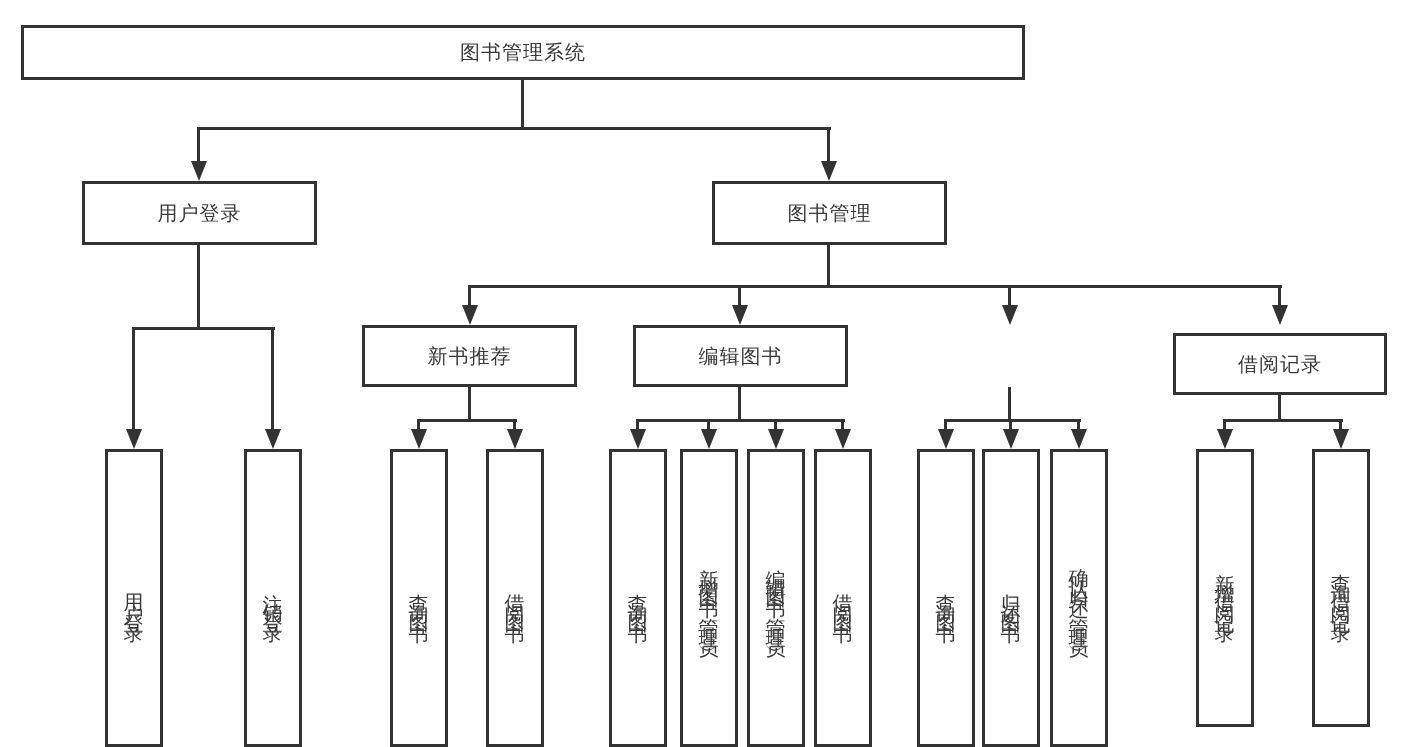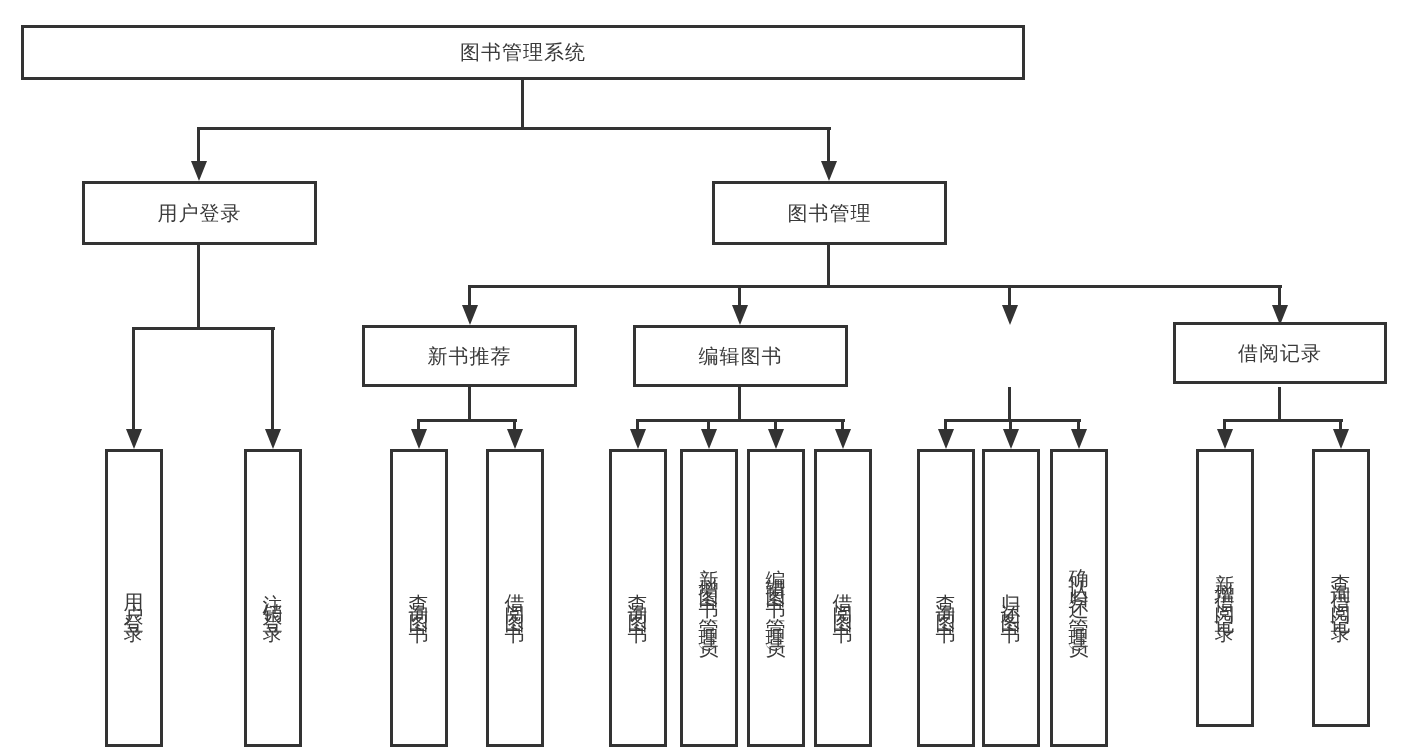--- a/index.html
+++ b/index.html
@@ -120,21 +120,21 @@
   <div class="vline" style="left:1339px; top:407px; height:14px;"></div>
   <div class="arrow" style="left:1333px; top:417px;"></div>
 
   <div class="box" style="left:21px; top:13px; width:1004px; height:55px;">图书管理系统</div>
 
   <div class="box" style="left:82px; top:169px; width:235px; height:64px;">用户登录</div>
   <div class="box" style="left:362px; top:313px; width:215px; height:62px;">新书推荐</div>
 
   <div class="box" style="left:712px; top:169px; width:235px; height:64px;">图书管理</div>
   <div class="box" style="left:633px; top:313px; width:215px; height:62px;">编辑图书</div>
-  <div class="box" style="left:1173px; top:310px; width:214px; height:62px;">借阅记录</div>
+  <div class="box" style="left:1173px; top:321px; width:214px; height:62px;">借阅记录</div>
 
   <div class="box vbox" style="left:105px; top:437px; width:58px; height:298px;">
     <span class="vtext">用户登录</span>
   </div>
   <div class="box vbox" style="left:244px; top:437px; width:58px; height:298px;">
     <span class="vtext">注销登录</span>
   </div>
   <div class="box vbox" style="left:390px; top:437px; width:58px; height:298px;">
     <span class="vtext">查询图书</span>
   </div>

